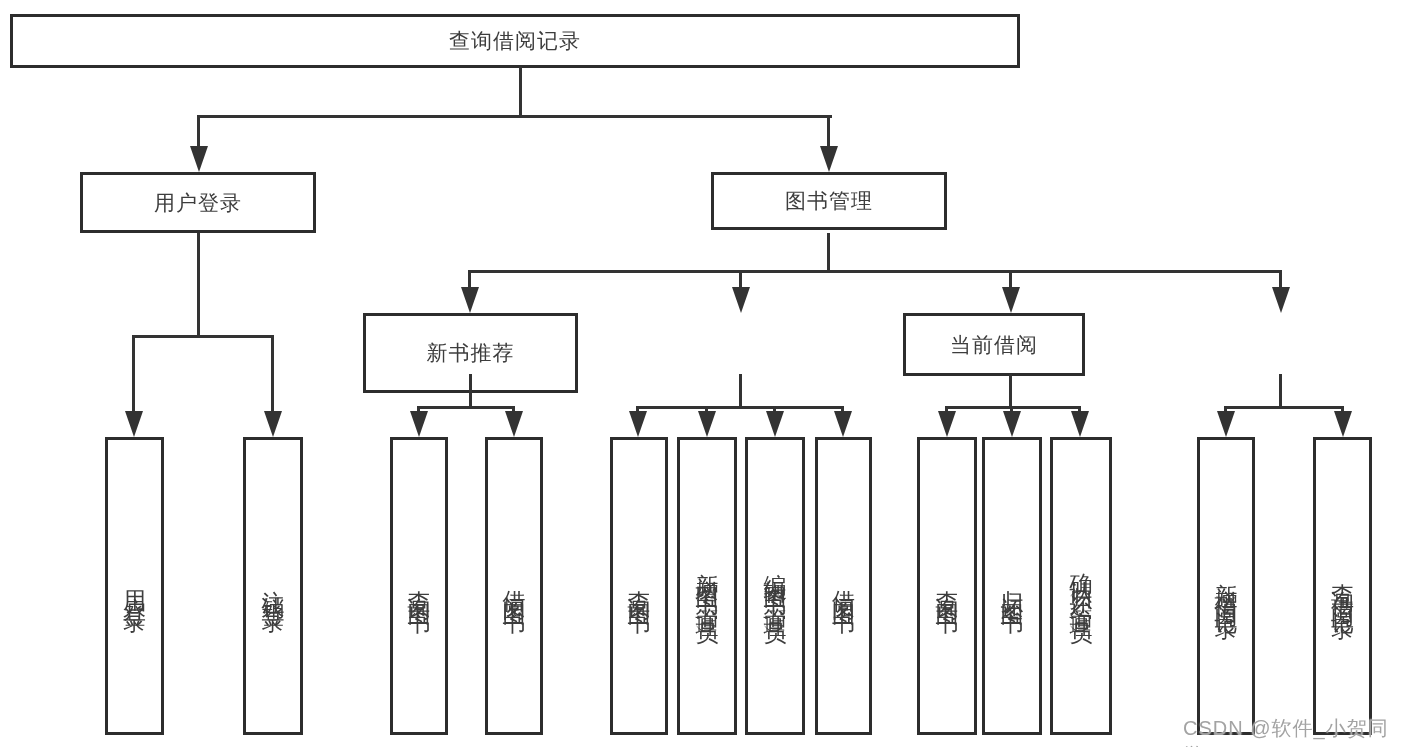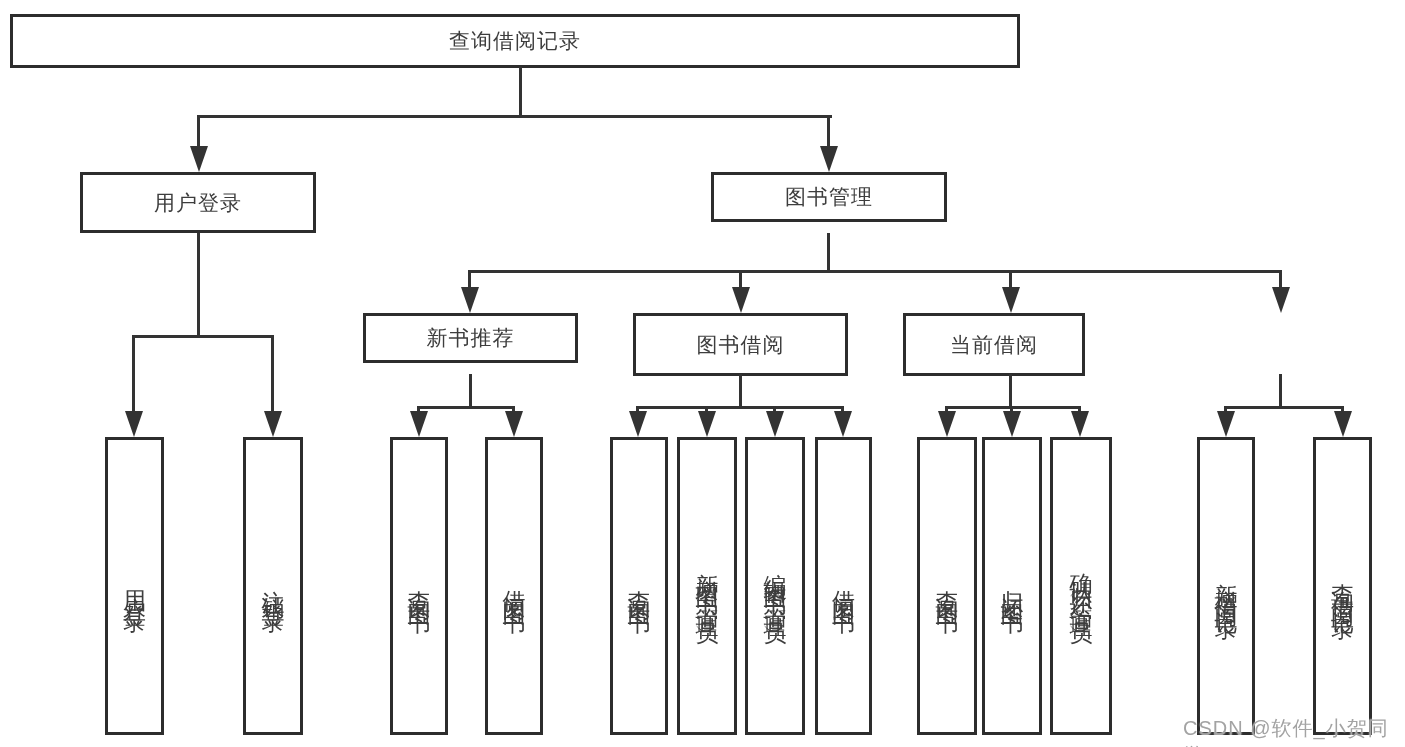--- a/index.html
+++ b/index.html
@@ -49,21 +49,21 @@
   <div class="vline" style="left:519px;top:67px;height:51px"></div>
   <div class="hline" style="left:197px;top:115px;width:635px"></div>
   <div class="vline" style="left:197px;top:115px;height:34px"></div>
   <div class="arr" style="left:190px;top:146px"></div>
   <div class="vline" style="left:827px;top:115px;height:34px"></div>
   <div class="arr" style="left:820px;top:146px"></div>
 
   <div class="hbox" style="left:80px;top:172px;width:236px;height:61px">
     <span>用户登录</span>
   </div>
-  <div class="hbox" style="left:711px;top:172px;width:236px;height:50px">
+  <div class="hbox" style="left:711px;top:172px;width:236px;height:58px">
     <span>图书管理</span>
   </div>
 
   <div class="vline" style="left:197px;top:233px;height:104px"></div>
   <div class="hline" style="left:133px;top:335px;width:141px"></div>
   <div class="vline" style="left:132px;top:335px;height:80px"></div>
   <div class="arr" style="left:125px;top:411px"></div>
   <div class="vline" style="left:271px;top:335px;height:80px"></div>
   <div class="arr" style="left:264px;top:411px"></div>
 
@@ -71,25 +71,22 @@
   <div class="hline" style="left:469px;top:270px;width:813px"></div>
   <div class="vline" style="left:468px;top:270px;height:20px"></div>
   <div class="arr" style="left:461px;top:287px"></div>
   <div class="vline" style="left:739px;top:270px;height:20px"></div>
   <div class="arr" style="left:732px;top:287px"></div>
   <div class="vline" style="left:1009px;top:270px;height:20px"></div>
   <div class="arr" style="left:1002px;top:287px"></div>
   <div class="vline" style="left:1279px;top:270px;height:20px"></div>
   <div class="arr" style="left:1272px;top:287px"></div>
 
-  <div class="hbox" style="left:363px;top:313px;width:215px;height:50px">
+  <div class="hbox" style="left:363px;top:313px;width:215px;height:80px">
     <span>新书推荐</span>
-  </div>
-  <div class="hbox" style="left:633px;top:313px;width:215px;height:63px">
-    <span>图书借阅</span>
   </div>
   <div class="hbox" style="left:903px;top:313px;width:182px;height:63px">
     <span>当前借阅</span>
   </div>
 
   <div class="vline" style="left:469px;top:374px;height:34px"></div>
   <div class="hline" style="left:418px;top:406px;width:97px"></div>
   <div class="vline" style="left:417px;top:406px;height:10px"></div>
   <div class="arr" style="left:410px;top:411px"></div>
   <div class="vline" style="left:512px;top:406px;height:10px"></div>

